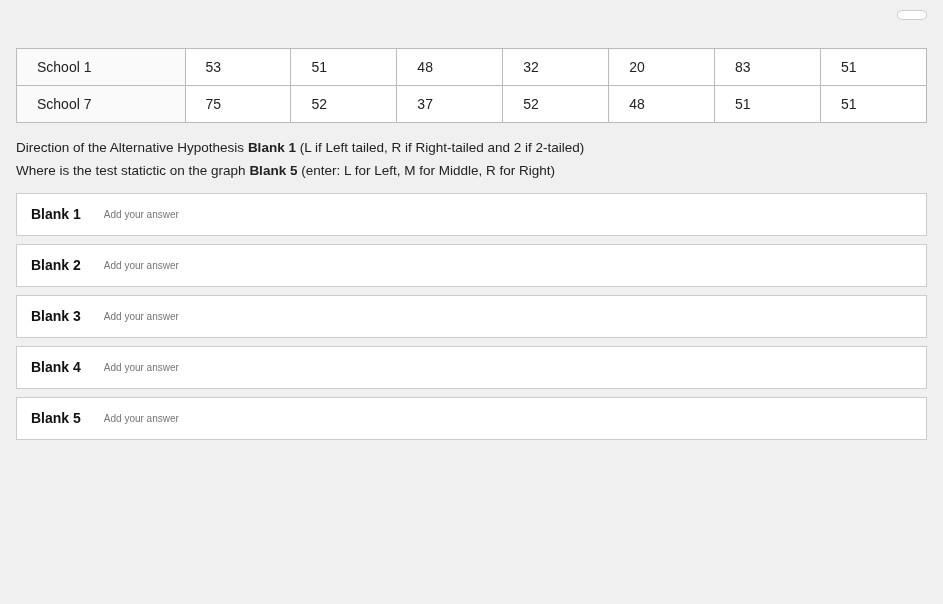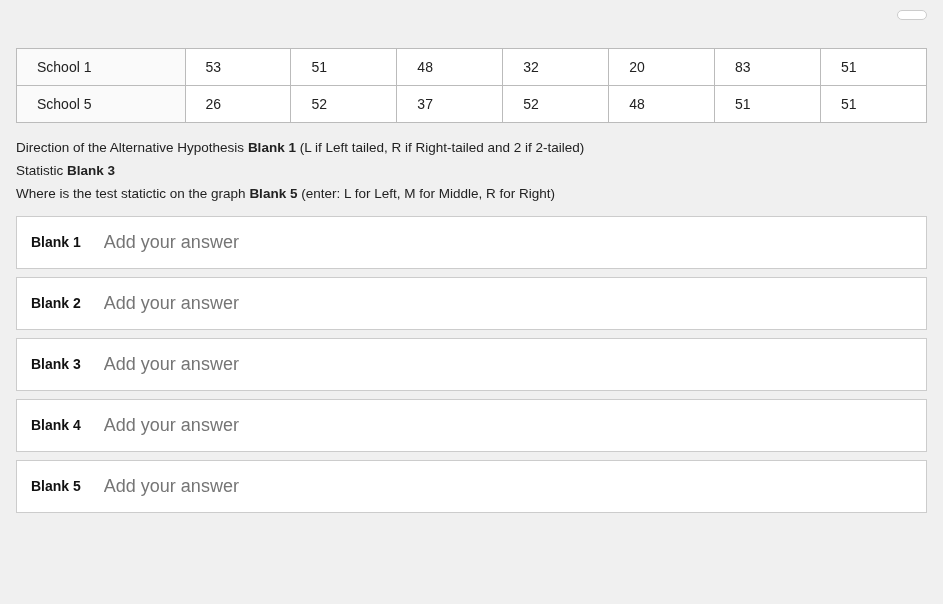--- a/index.html
+++ b/index.html
@@ -86,21 +86,21 @@
       width: 1px;
       background: #ccc;
       height: 100%;
       align-self: stretch;
     }
     .blank-input {
       flex: 1;
       border: none;
       outline: none;
       padding: 15px 12px;
-      font-size: 18px;
+      font-size: 10px;
       color: #888;
       background: transparent;
       cursor: text;
     }
   </style>
 </head>
 <body>
 
 <div class="page">
 
@@ -120,35 +120,34 @@
           <td>School 1</td>
           <td>53</td>
           <td>51</td>
           <td>48</td>
           <td>32</td>
           <td>20</td>
           <td>83</td>
           <td>51</td>
         </tr>
         <tr>
-          <td>School 5</td>
-          <td>26</td>
+          <td>School 7</td>
+          <td>75</td>
           <td>52</td>
           <td>37</td>
           <td>52</td>
           <td>48</td>
           <td>51</td>
           <td>51</td>
         </tr>
       </tbody>
   </table>
 
   <div class="instructions" id="instructions-container">
       <p>Direction of the Alternative Hypothesis <strong class="bold">Blank 1</strong> (L if Left tailed, R if Right-tailed and 2 if 2-tailed)</p>
-      <p>Statistic <strong class="bold">Blank 3</strong></p>
       <p>Where is the test statictic on the graph <strong class="bold">Blank 5</strong> (enter: L for Left, M for Middle, R for Right)</p>
     </div>
 
   <div id="blanks-container" style="margin-top: 10px;">
       <div class="blank-row">
         <div class="blank-label">Blank 1</div>
         <div class="blank-divider"></div>
         <input type="text" class="blank-input" placeholder="Add your answer" style="">
       </div>
       <div class="blank-row">

